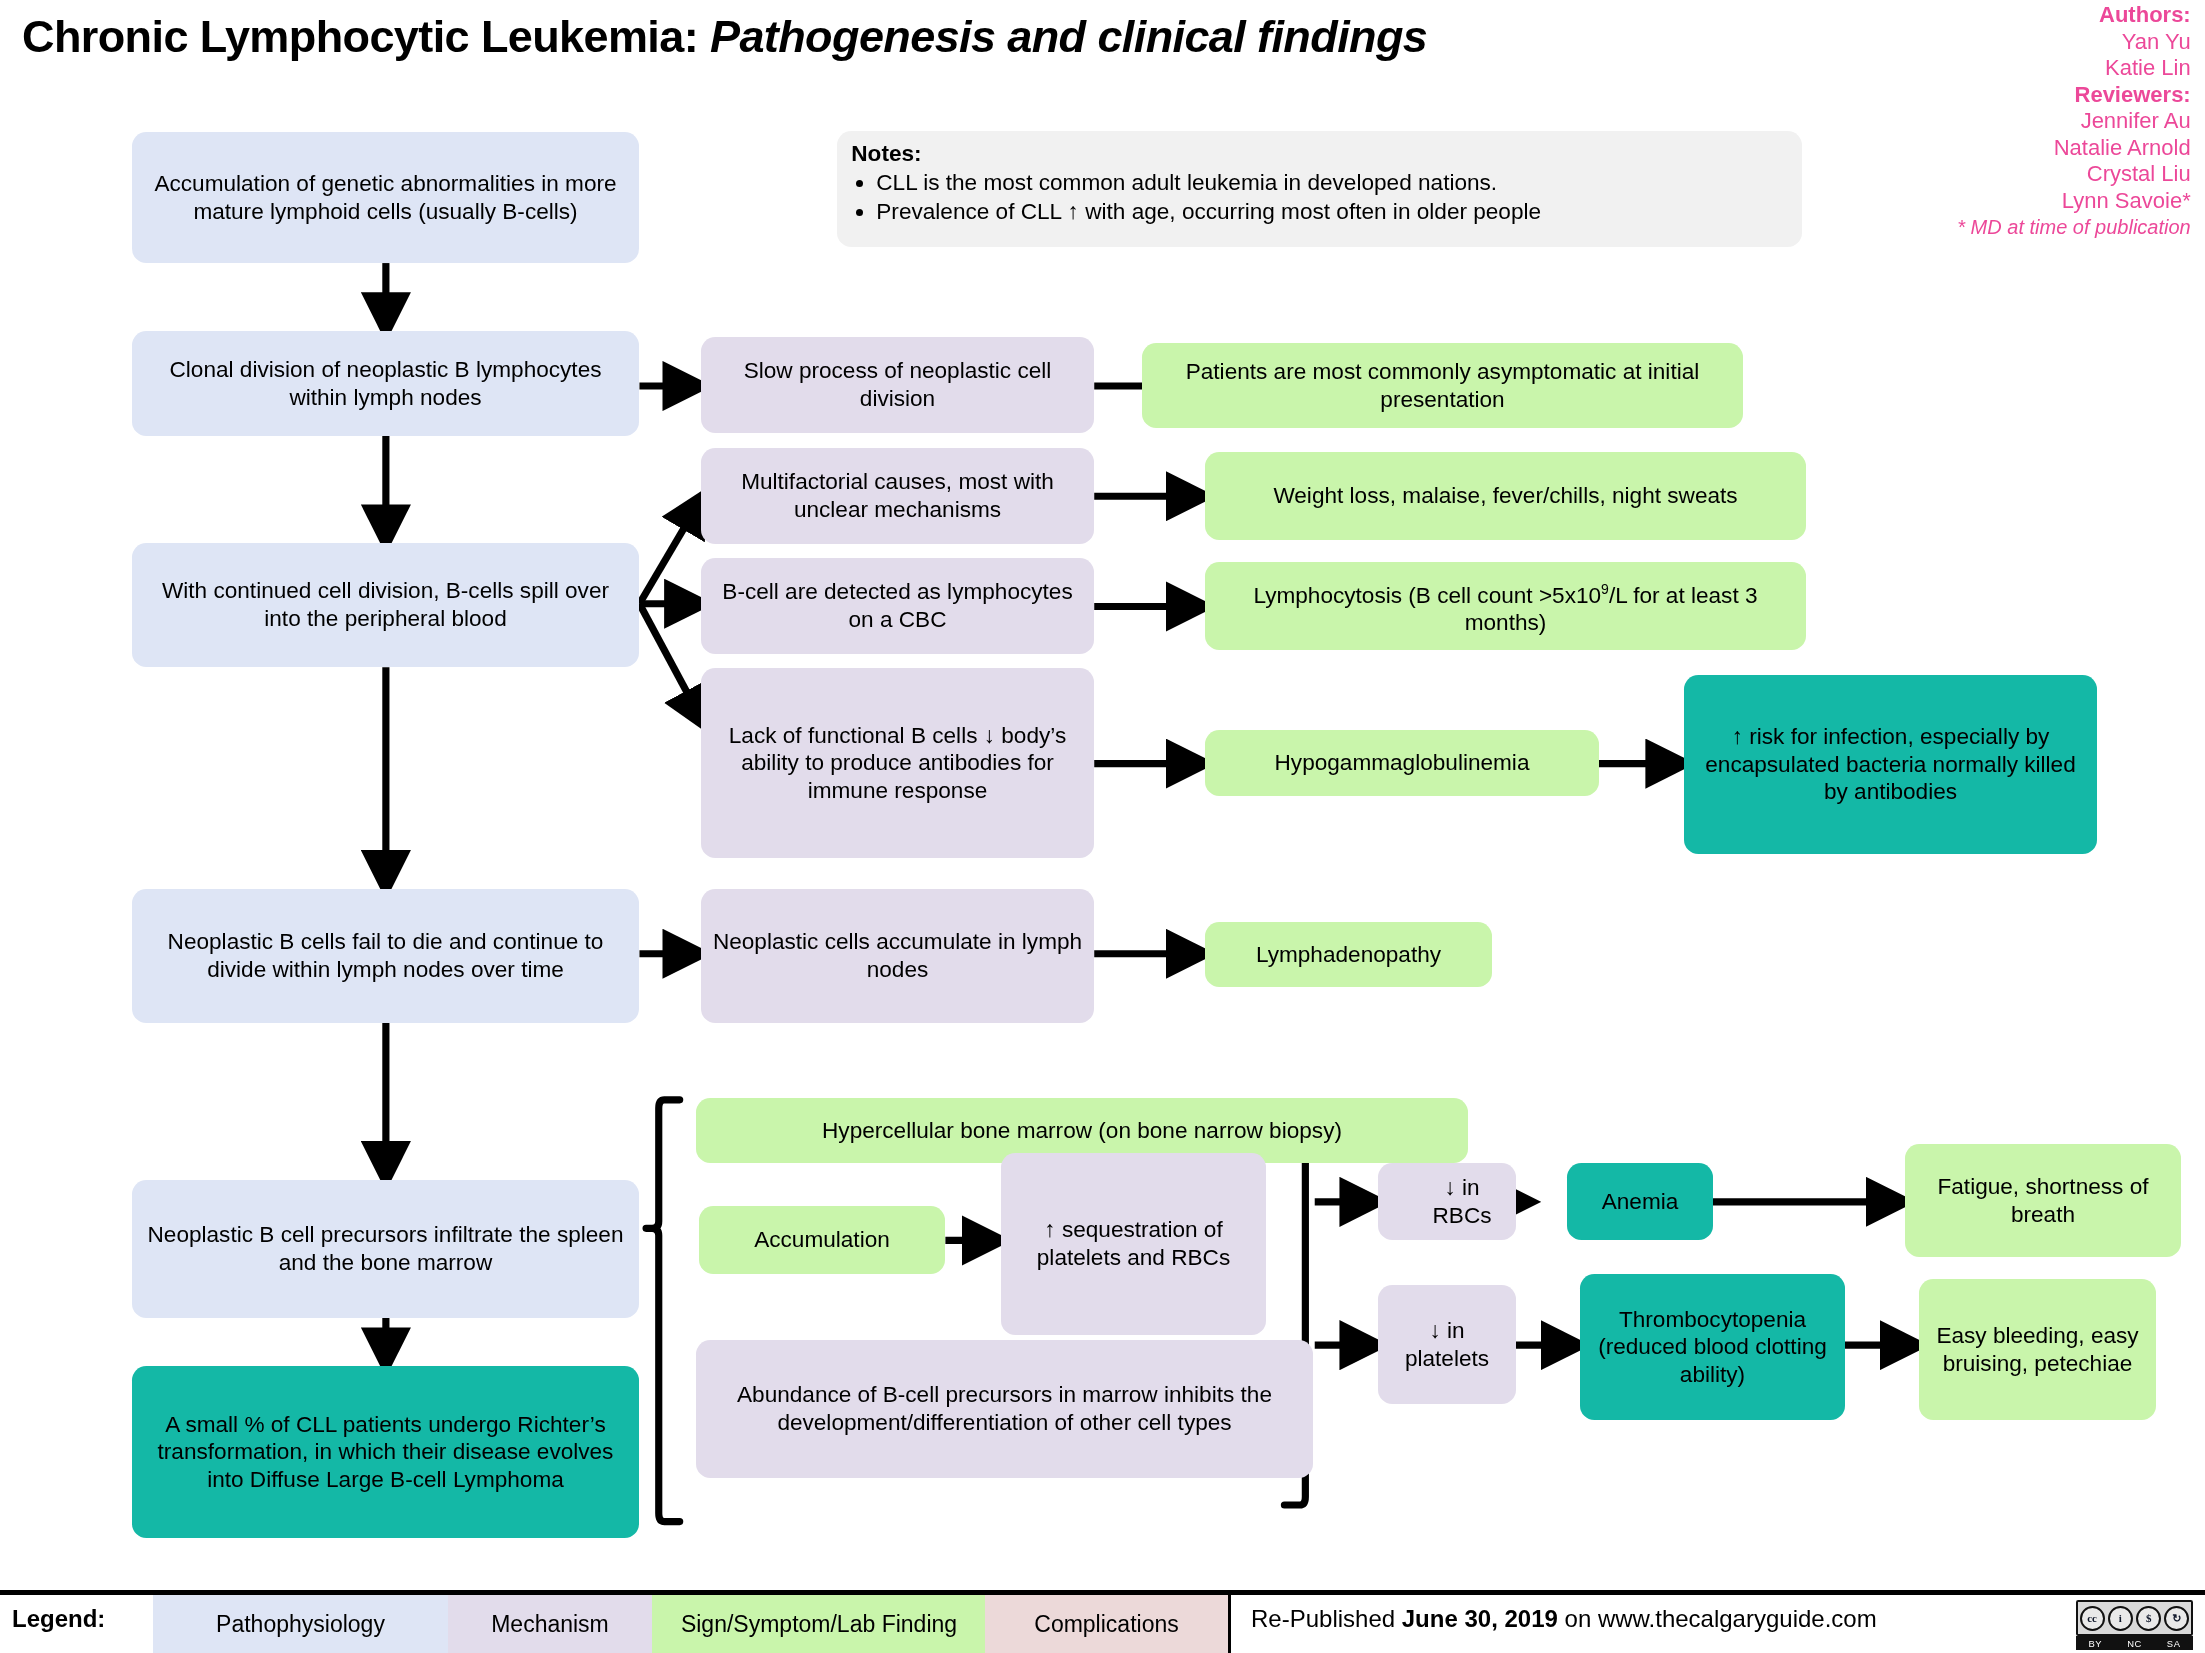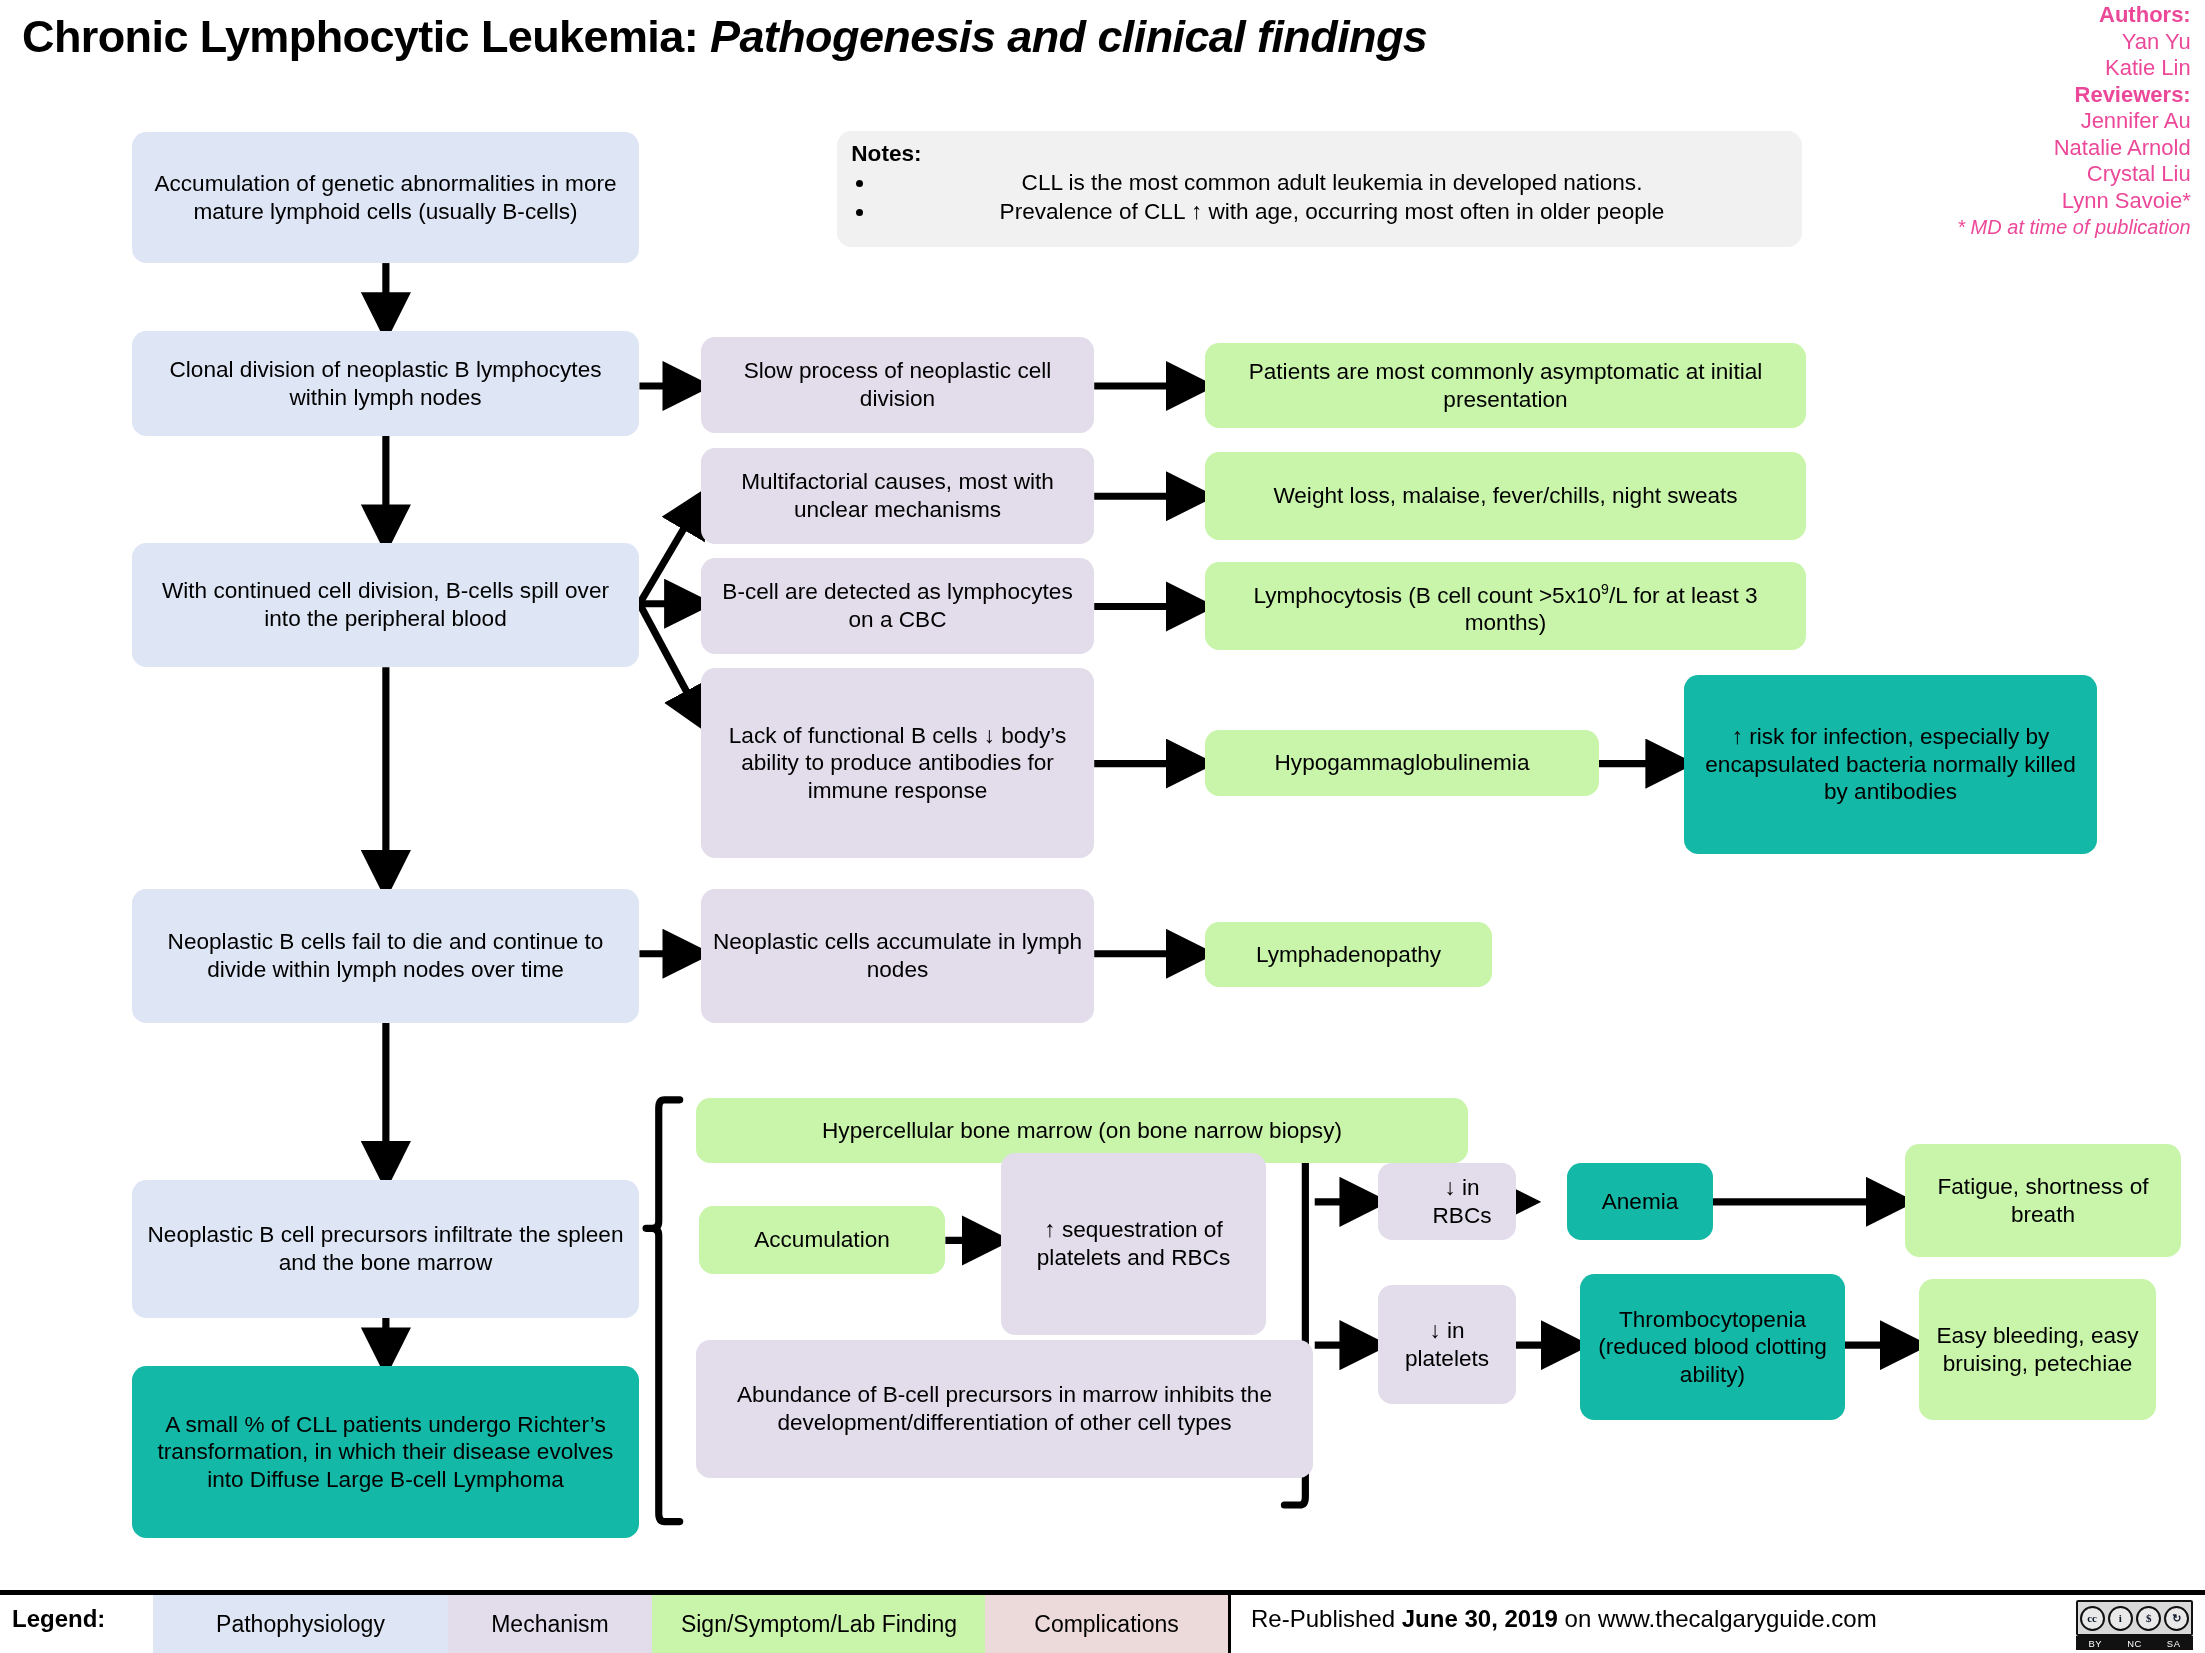--- a/index.html
+++ b/index.html
@@ -49,21 +49,21 @@
 
   
   #notes{
     position:absolute;left:837px;top:131px;width:965px;height:116px;
     background:#f1f1f1;border-radius:14.3px;
     padding:7.7px 14.3px;box-sizing:border-box;
     font-size:22.6px;line-height:29px;color:#000;
   }
   #notes .nt-title{font-weight:bold;}
   #notes ul{margin:0;padding-left:25px;list-style:disc;}
-  #notes li{margin:0;text-align:center;}
+  #notes li{margin:0;}
 
   
   svg#wires{position:absolute;left:0;top:0;width:2205px;height:1654px;pointer-events:none;}
 
   
   #footer{
     position:absolute;left:0;top:1590px;width:2205px;height:64px;
     border-top:5px solid #000;box-sizing:border-box;
     background:#fff;
   }
@@ -224,21 +224,21 @@
   </div>
 
   <div class="node mech" style="left:701px;top:668px;width:393px;height:190px;">
     <span class="inner">Lack of functional B cells ↓ body’s ability to produce antibodies for immune response</span>
   </div>
 
   <div class="node mech" style="left:701px;top:889px;width:393px;height:134px;">
     <span class="inner">Neoplastic cells accumulate in lymph nodes</span>
   </div>
 
-  <div class="node sign" style="left:1205px;top:343px;width:601px;height:85px;">
+  <div class="node sign" style="left:1142px;top:343px;width:601px;height:85px;">
     <span class="inner">Patients are most commonly asymptomatic at initial presentation</span>
   </div>
 
   <div class="node sign" style="left:1205px;top:452px;width:601px;height:88px;">
     <span class="inner">Weight loss, malaise, fever/chills, night sweats</span>
   </div>
 
   <div class="node sign" style="left:1205px;top:562px;width:601px;height:88px;">
     <span class="inner"><span>Lymphocytosis (B cell count &gt;5x10</span><span class="sup">9</span><span>/L for at least 3 months)</span></span>
   </div>

